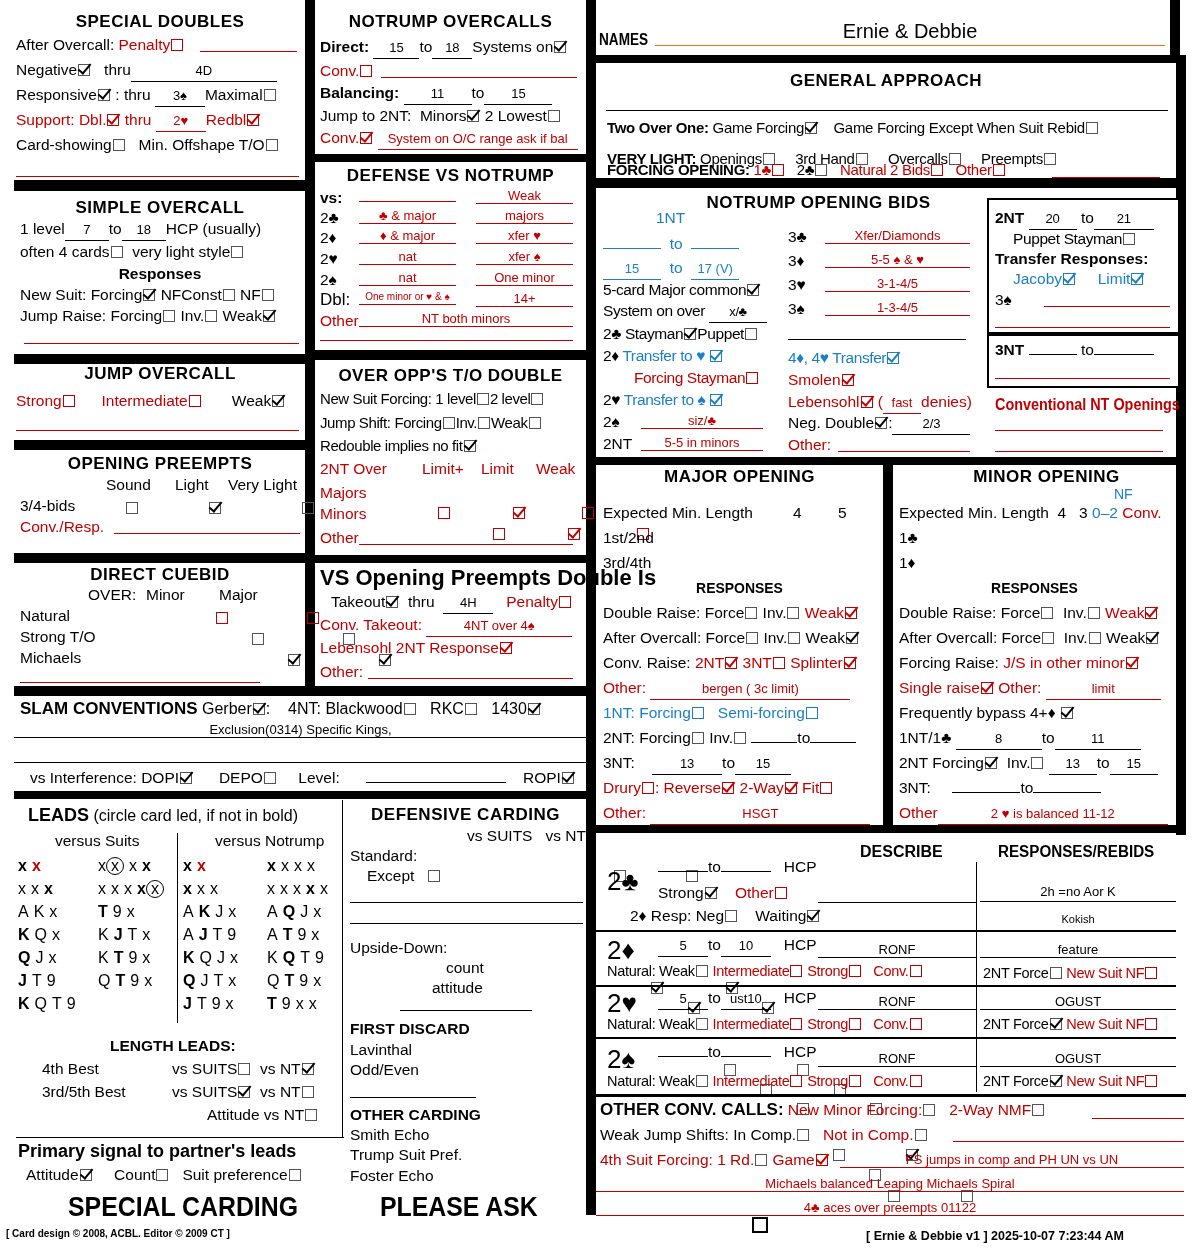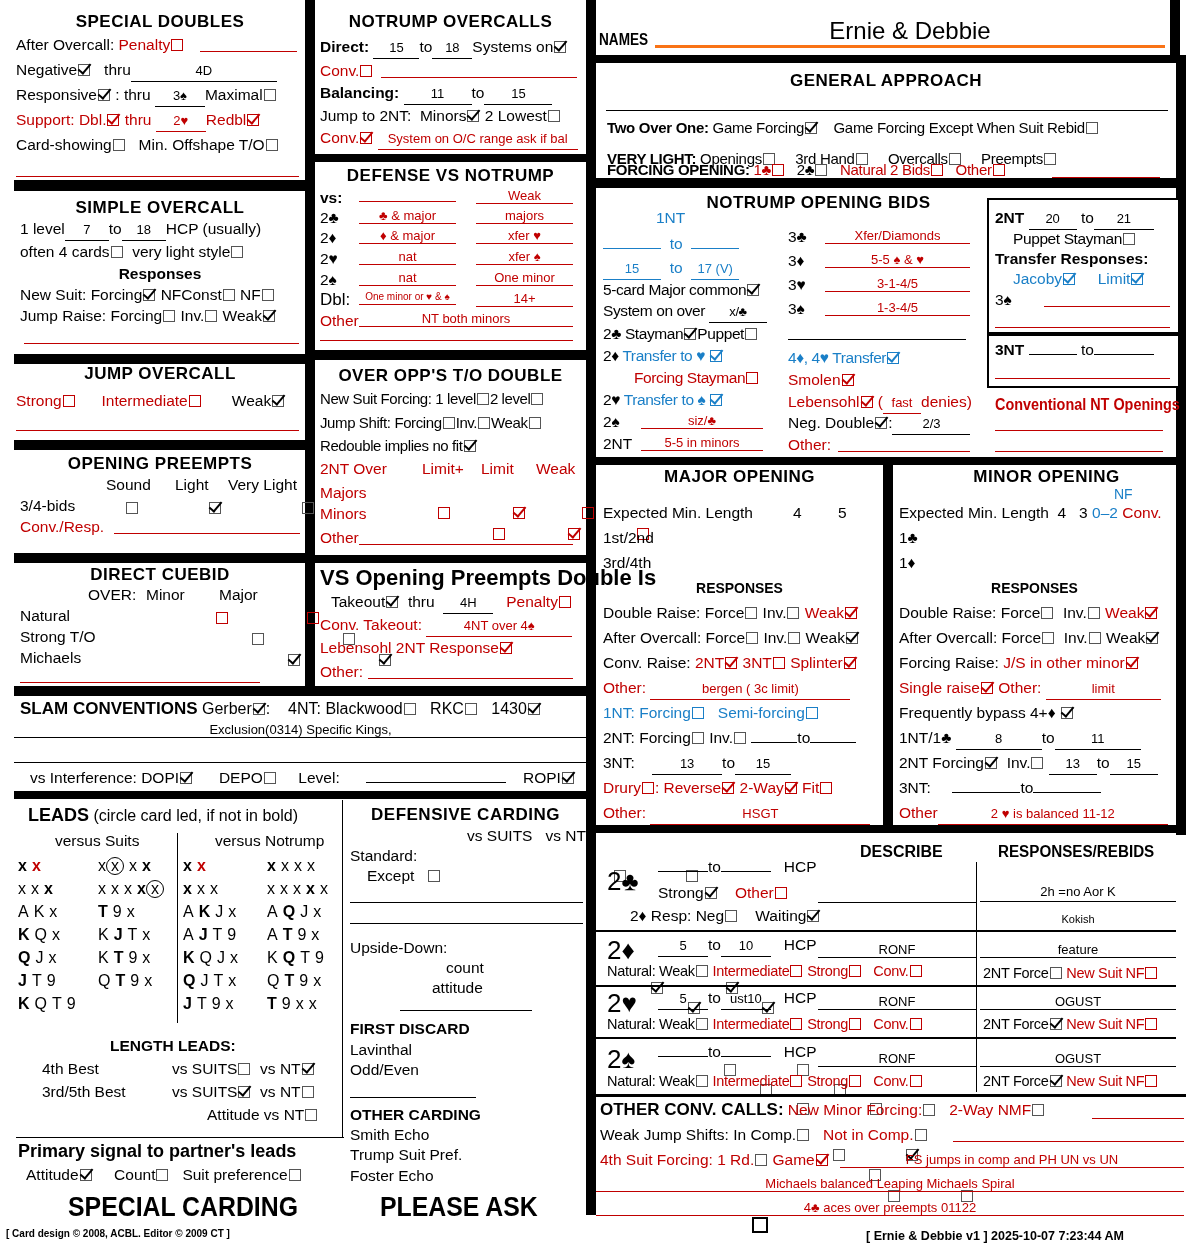--- a/index.html
+++ b/index.html
@@ -262,21 +262,21 @@
 <span class="cb abs" style="left:560px;top:1169px"></span>
 
 
 <div class="row b" style="left:68px;top:1191px;font-size:27px;line-height:32px;transform:scaleX(.92);transform-origin:left">SPECIAL  CARDING</div>
 <span class="cb abs" style="left:333px;top:1200px;width:16px;height:16px;border:2px solid #000"></span>
 <div class="row b" style="left:380px;top:1191px;font-size:27px;line-height:32px;transform:scaleX(.92);transform-origin:left">PLEASE  ASK</div>
 <div class="row b" style="left:6px;top:1224px;font-size:10px">[ Card design © 2008, ACBL.  Editor © 2009 CT ]</div>
 
 
 <div class="row b" style="left:599px;top:30px;font-size:16px;transform:scaleX(.85);transform-origin:left">NAMES</div>
-<div class="abs" style="left:655px;top:17px;width:510px;border-bottom:3px solid #f97316;text-align:center;font-size:24px;line-height:28px">Ernie  &amp; Debbie</div>
+<div class="abs" style="left:655px;top:17px;width:510px;border-bottom:1px solid #f97316;text-align:center;font-size:20px;line-height:28px">Ernie  &amp; Debbie</div>
 
 
 <div class="ttl abs" style="left:596px;top:71px;width:580px">GENERAL  APPROACH</div>
 <div class="line" style="left:606px;top:110px;width:562px"></div>
 <div class="row" style="left:607px;top:118px;font-size:15px;letter-spacing:-.3px"><span class="b">Two  Over  One:</span> <span>Game Forcing</span><span class="cb on"></span>&nbsp;&nbsp;&nbsp; <span>Game Forcing Except When Suit Rebid</span><span class="cb"></span></div>
 <div class="row" style="left:607px;top:149px;font-size:15px;letter-spacing:-.3px"><span class="b">VERY  LIGHT:</span> <span>Openings</span><span class="cb"></span>&nbsp;&nbsp;&nbsp;&nbsp; <span>3rd  Hand</span><span class="cb"></span>&nbsp;&nbsp;&nbsp;&nbsp; <span>Overcalls</span><span class="cb"></span>&nbsp;&nbsp;&nbsp;&nbsp; <span>Preempts</span><span class="cb"></span></div>
 <div class="row" style="left:607px;top:160px;font-size:15px;letter-spacing:-.3px"><span class="b">FORCING  OPENING:</span> <span class="red">1♣</span><span class="cb red-b"></span>&nbsp;&nbsp; <span>2♣</span><span class="cb"></span>&nbsp;&nbsp; <span class="red">Natural 2 Bids</span><span class="cb red-b"></span>&nbsp;&nbsp; <span class="red">Other</span><span class="cb red-b"></span></div>
 <div class="line r" style="left:1052px;top:177px;width:108px"></div>
 
 

